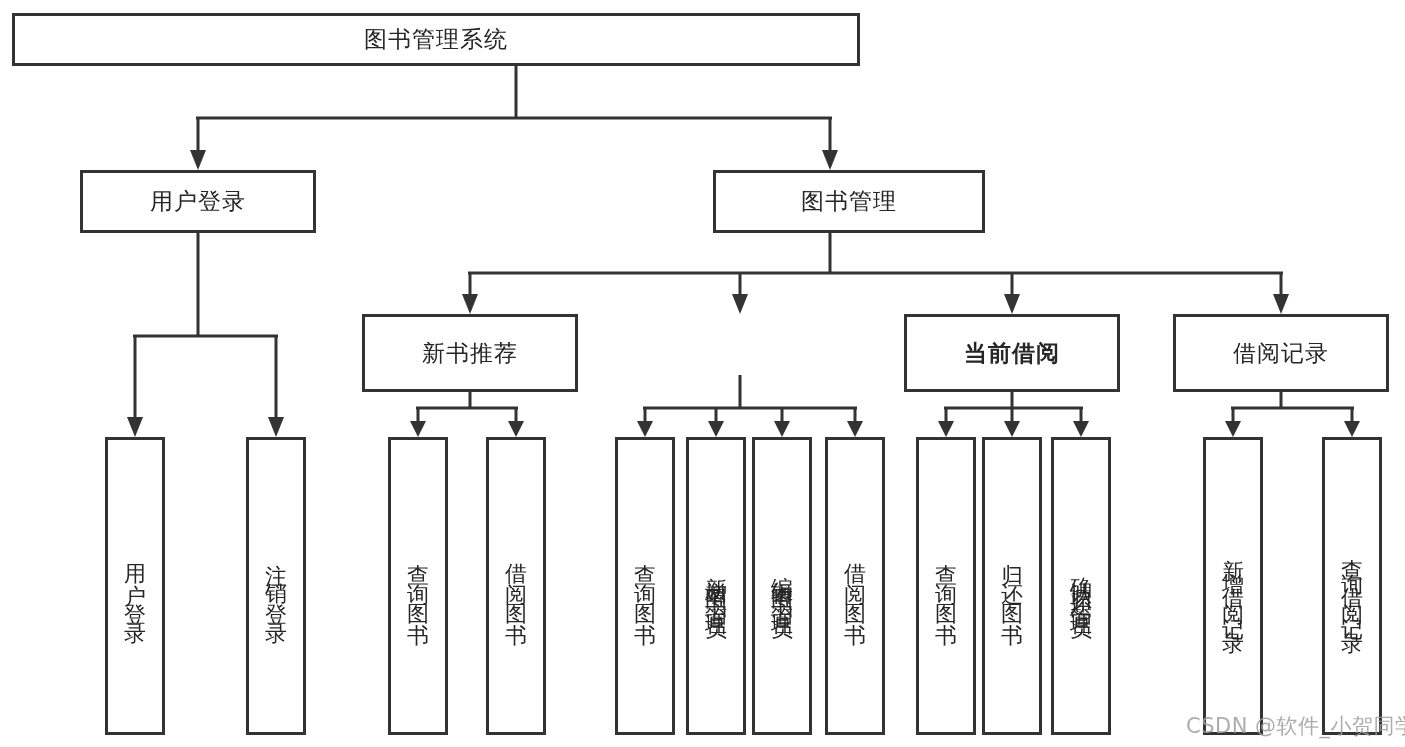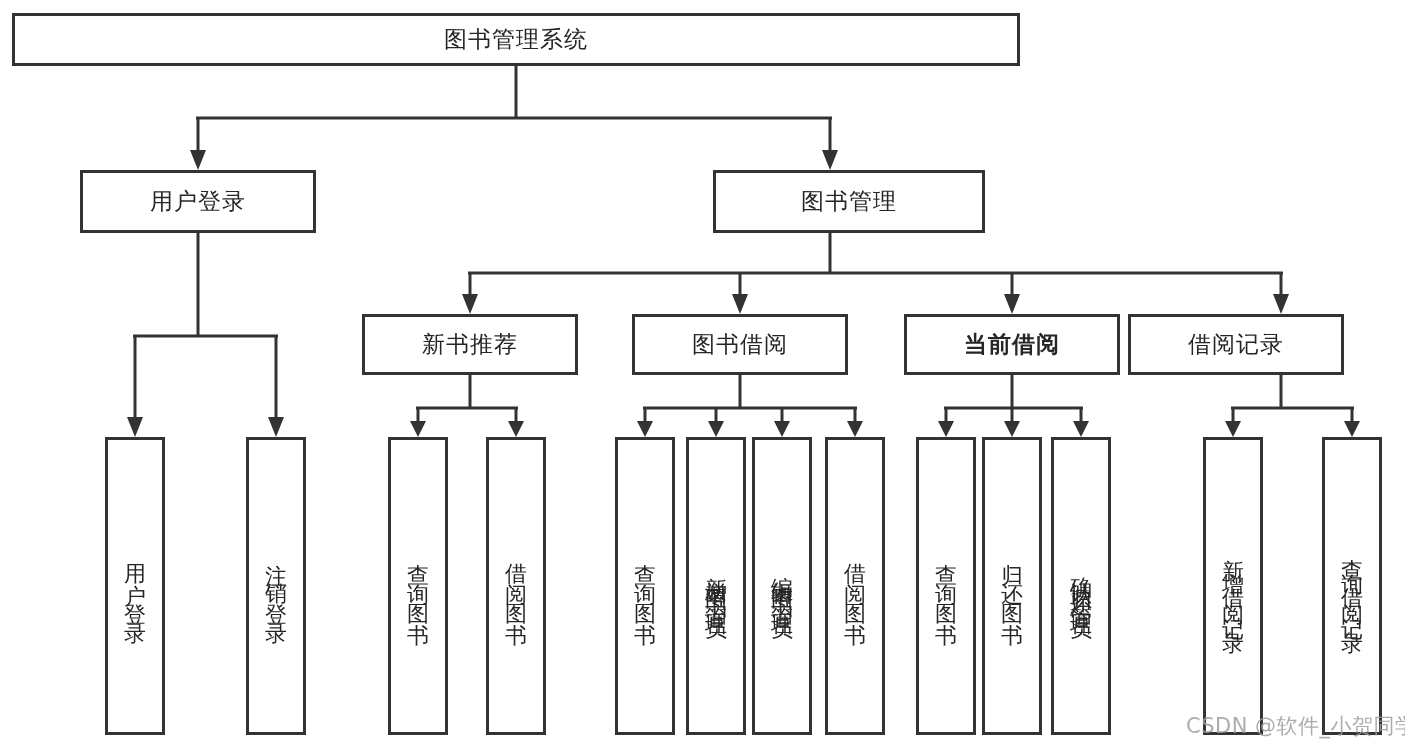--- a/index.html
+++ b/index.html
@@ -10,23 +10,23 @@
   }
   .wires { position:absolute; left:0; top:0; width:1405px; height:747px; }
   .wires line { stroke:#333333; stroke-width:3; }
   .wires polygon { fill:#333333; stroke:none; }
   .node {
     position:absolute; box-sizing:border-box; background:#ffffff;
     border:3px solid #333333; display:flex; align-items:center; justify-content:center;
     z-index:2;
   }
   .h-label { font-size:23px; letter-spacing:1px; white-space:nowrap; }
-  .root { left:12px; top:13px; width:1008px; height:53px; }
+  .root { left:12px; top:13px; width:848px; height:53px; }
   .l2   { top:170px; height:63px; }
-  .l3   { top:314px; width:216px; height:61px; }
+  .l3   { top:314px; width:216px; height:78px; }
   .leaf { top:437px; width:60px; height:298px; }
   .v-label {
     writing-mode:vertical-rl; text-orientation:mixed;
     font-size:22px; line-height:1; white-space:nowrap;
   }
   .ls-short { letter-spacing:20px; }
   .ls-mid   { letter-spacing:15px; }
   .ls-long  { letter-spacing:6px; }
   .watermark {
     position:absolute; left:1186px; top:712px; z-index:5;
@@ -108,27 +108,24 @@
   <div class="node l2" style="left:80px; width:236px;">
     <span class="h-label">用户登录</span>
   </div>
   <div class="node l2" style="left:713px; width:272px;">
     <span class="h-label">图书管理</span>
   </div>
 
   <div class="node l3" style="left:362px;">
     <span class="h-label">新书推荐</span>
   </div>
-  <div class="node l3" style="left:632px;">
-    <span class="h-label">图书借阅</span>
-  </div>
   <div class="node l3" style="left:904px;font-weight:bold;">
     <span class="h-label">当前借阅</span>
   </div>
-  <div class="node l3" style="left:1128px;">
+  <div class="node l3" style="left:1173px;">
     <span class="h-label">借阅记录</span>
   </div>
 
   <div class="node leaf" style="left:105px;">
     <span class="v-label ls-short">用户登录</span>
   </div>
   <div class="node leaf" style="left:246px;">
     <span class="v-label ls-short">注销登录</span>
   </div>
 

